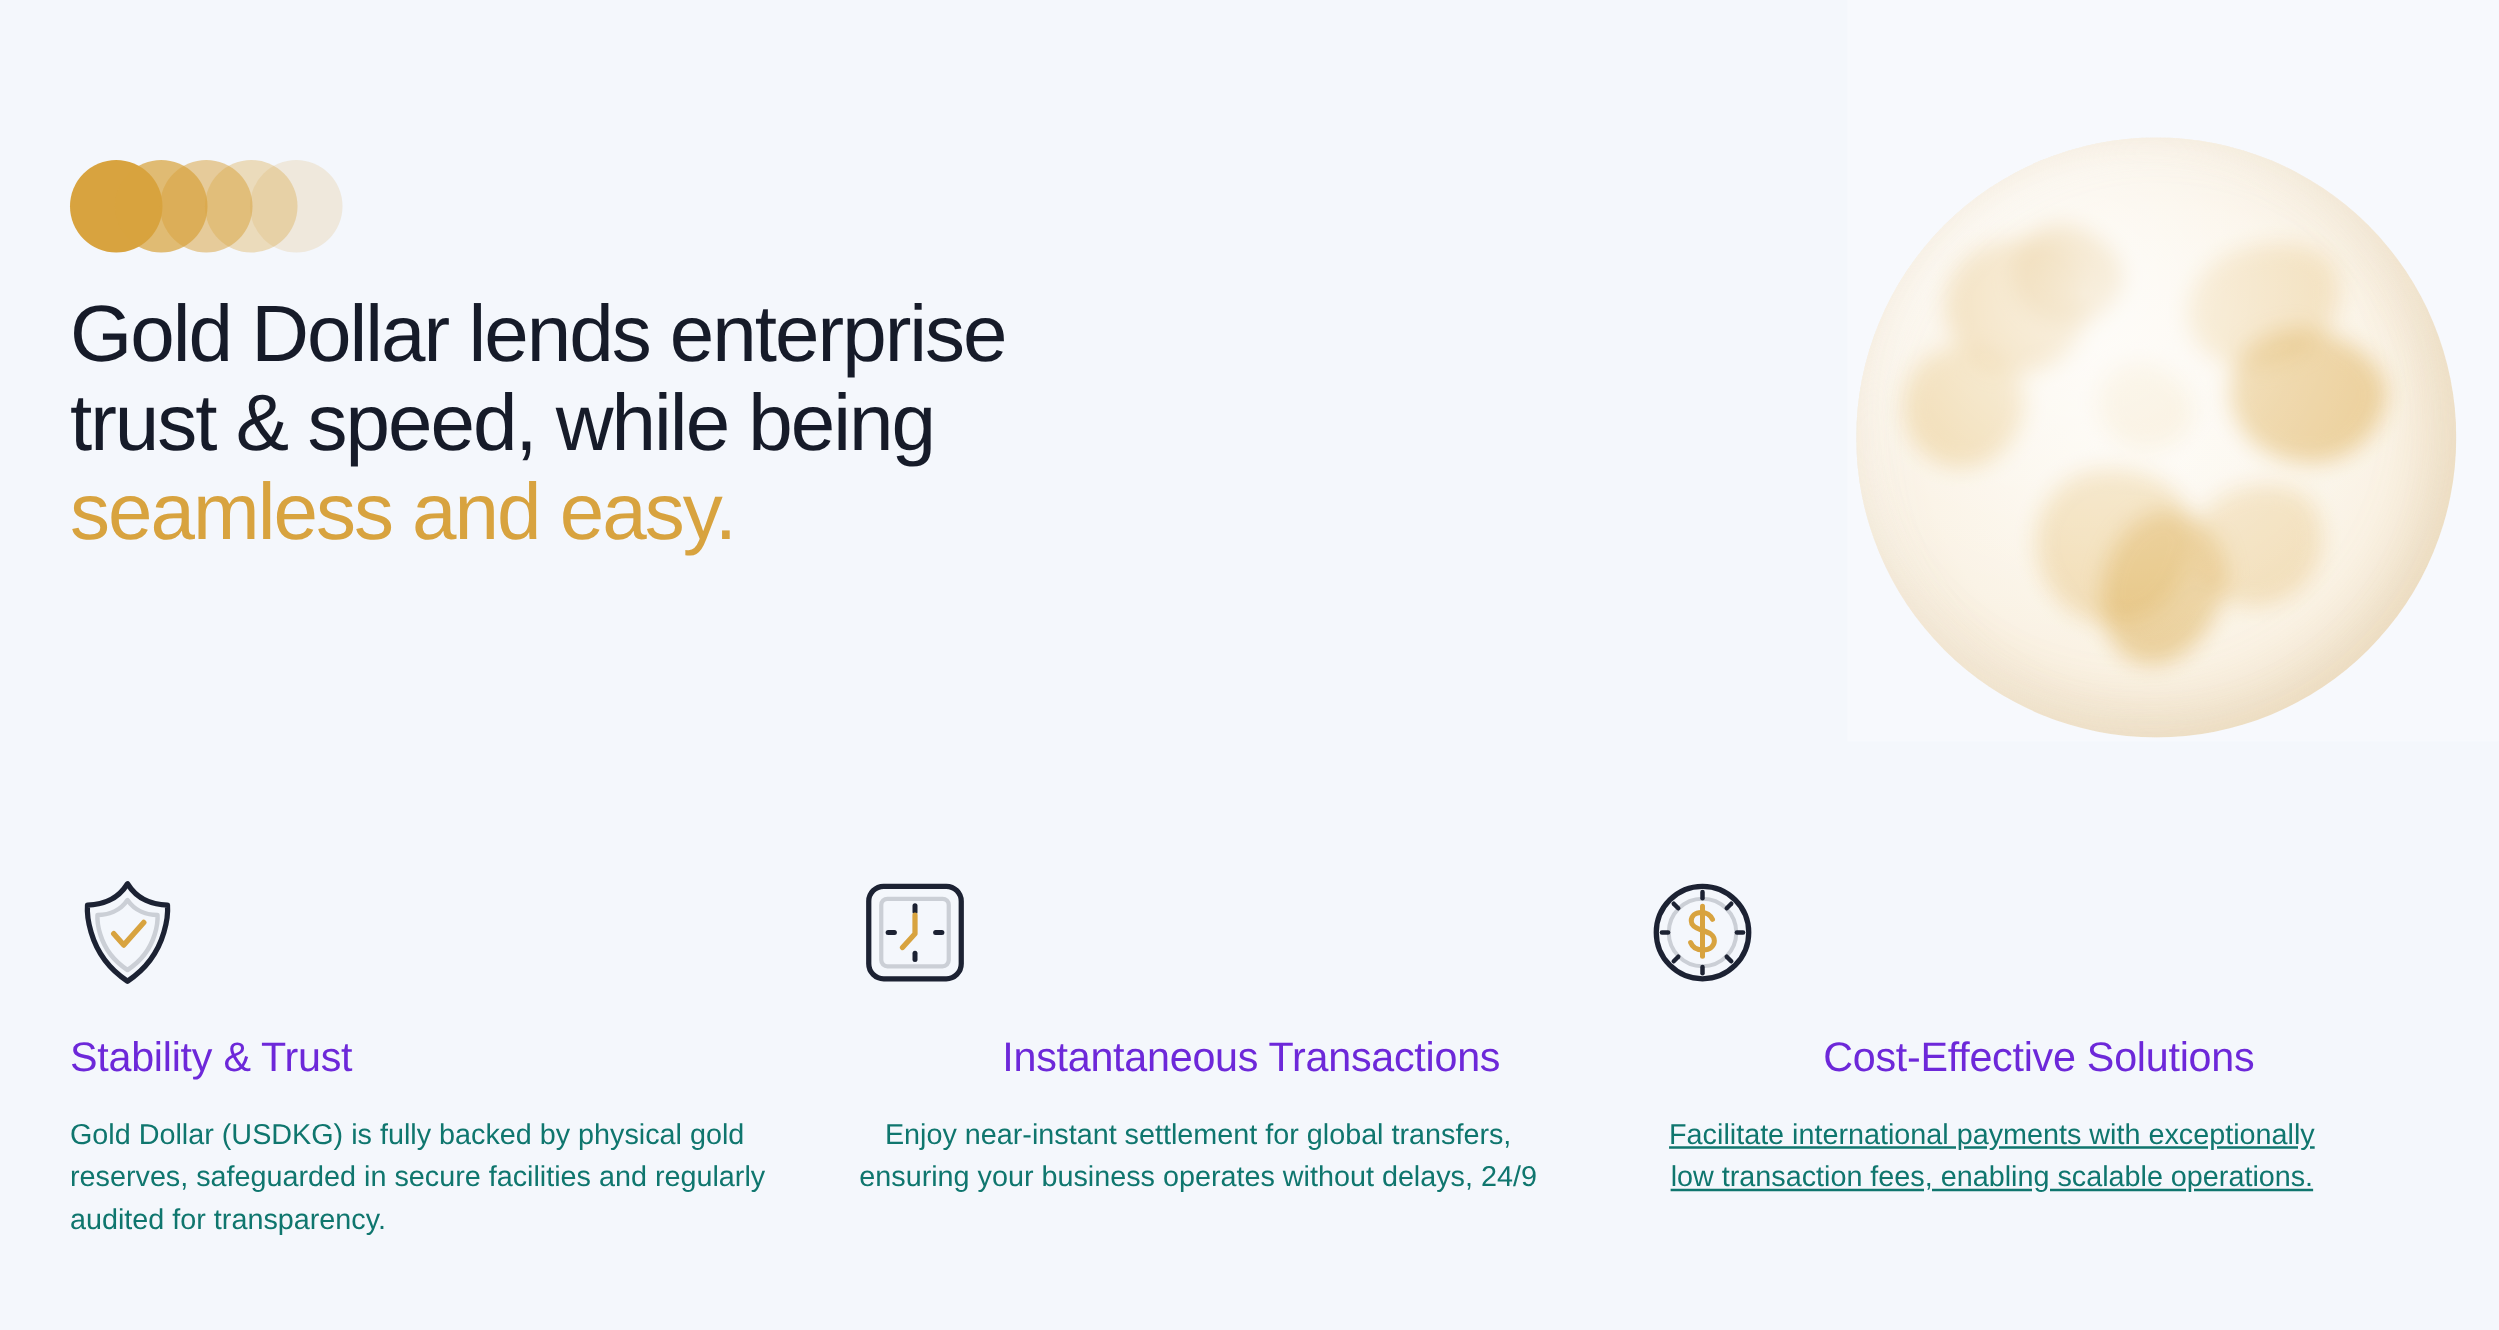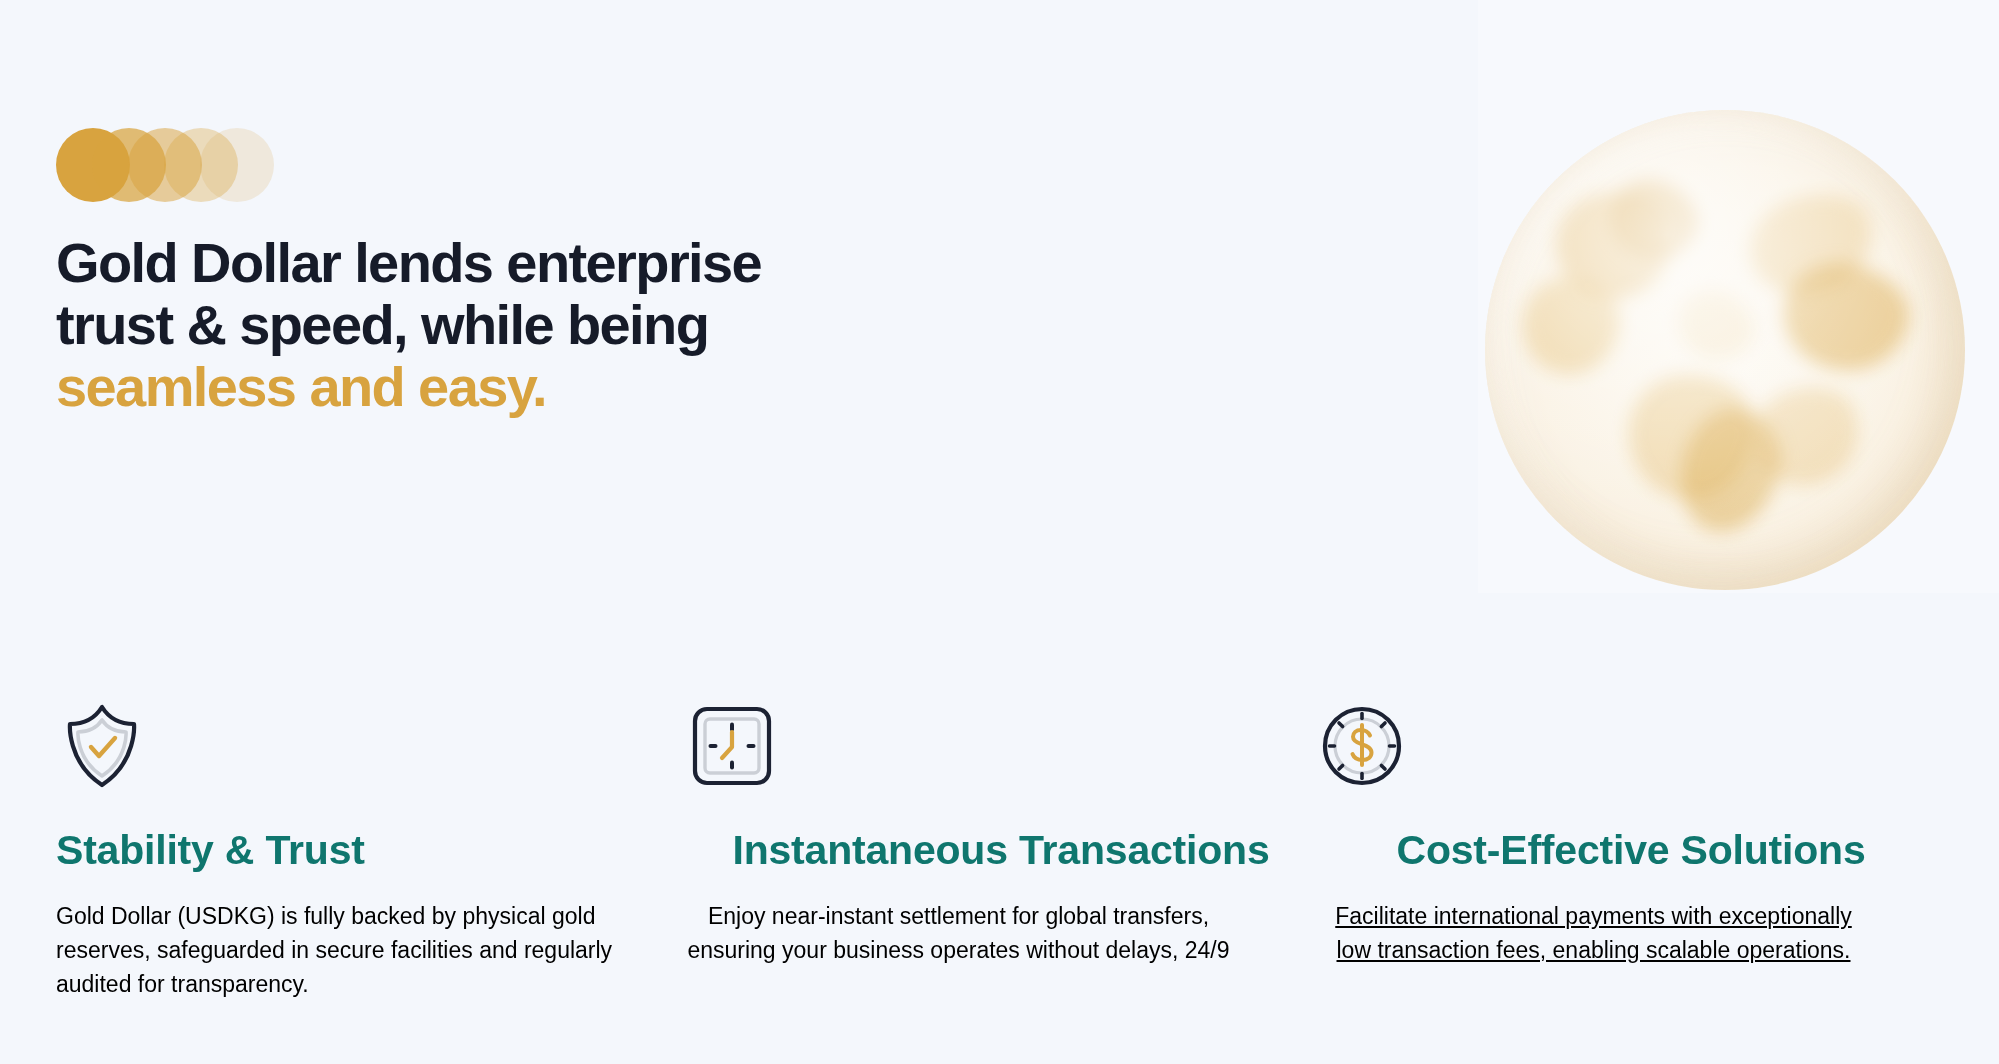--- a/index.html
+++ b/index.html
@@ -49,24 +49,24 @@
   .dot.d2 { left: 36px;  }
   .dot.d3 { left: 72px;  }
   .dot.d4 { left: 108px; }
   .dot.d5 { left: 144px; }
 
   .headline {
     position: absolute;
     left: 56px;
     top: 232px;
     width: 1400px;
-    font-size: 56px;
+    font-size: 64px;
     line-height: 1.11;
     letter-spacing: -1.6px;
-    font-weight: 700;
+    font-weight: 400;
     color: #161b29;
     margin: 0;
   }
   .headline .accent { color: #d8a33f; }
 
   
   .globe-frame {
     position: absolute;
     left: 1478px;
     top: 0px;
@@ -138,31 +138,31 @@
     padding-right: 0;
   }
   .feature + .feature { margin-left: 0; text-align: center; }
   .feature-icon {
     width: 92px;
     height: 92px;
     display: block;
   }
   .feature-title {
     margin: 34px 0 0 0;
-    font-size: 41px;
-    font-weight: 700;
+    font-size: 33px;
+    font-weight: 400;
     letter-spacing: -0.2px;
-    color: #0f766e;
+    color: #6d28d9;
     line-height: 1.2;
   }
   .feature-desc {
     margin: 24px 0 0 0;
     font-size: 23px;
     line-height: 1.48;
-    color: #000000;
+    color: #0f766e;
     max-width: 580px;
   }
   .feature.f1 .feature-desc { max-width: 580px; }
   .feature.f2 .feature-desc { max-width: 545px; }
   .feature.f3 .feature-desc { max-width: 555px; text-decoration: underline; }
 </style>
 </head>
 <body>
 
 <div class="stage">

